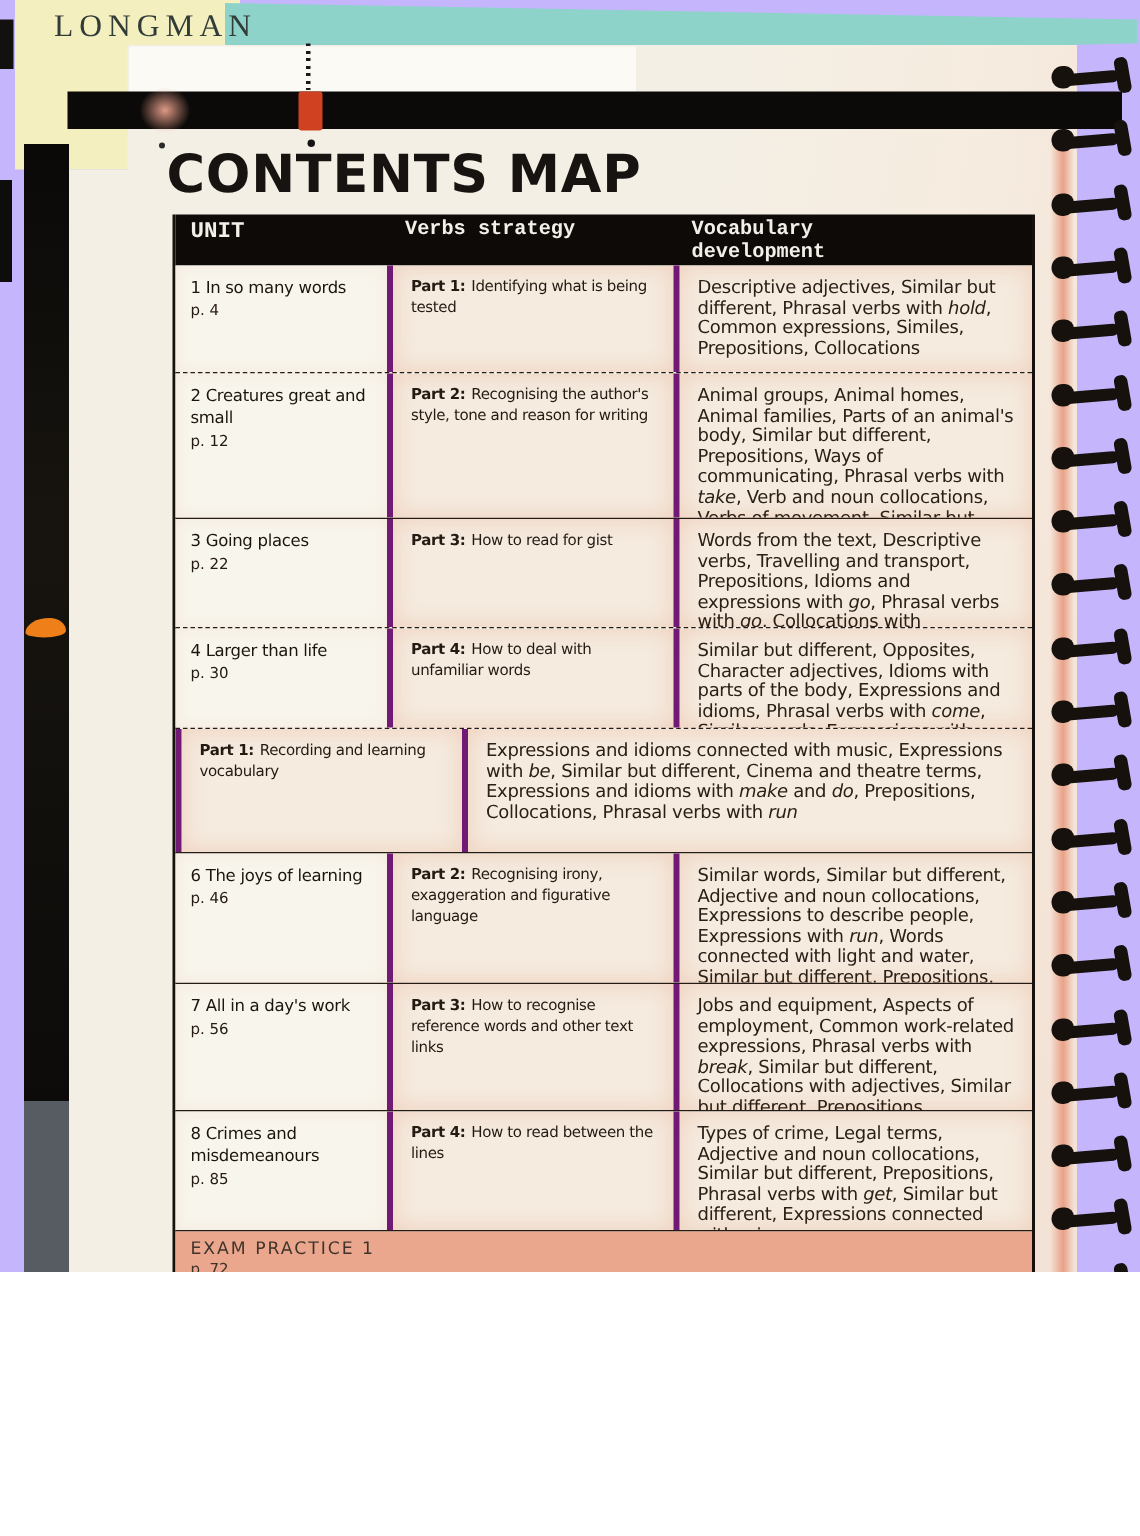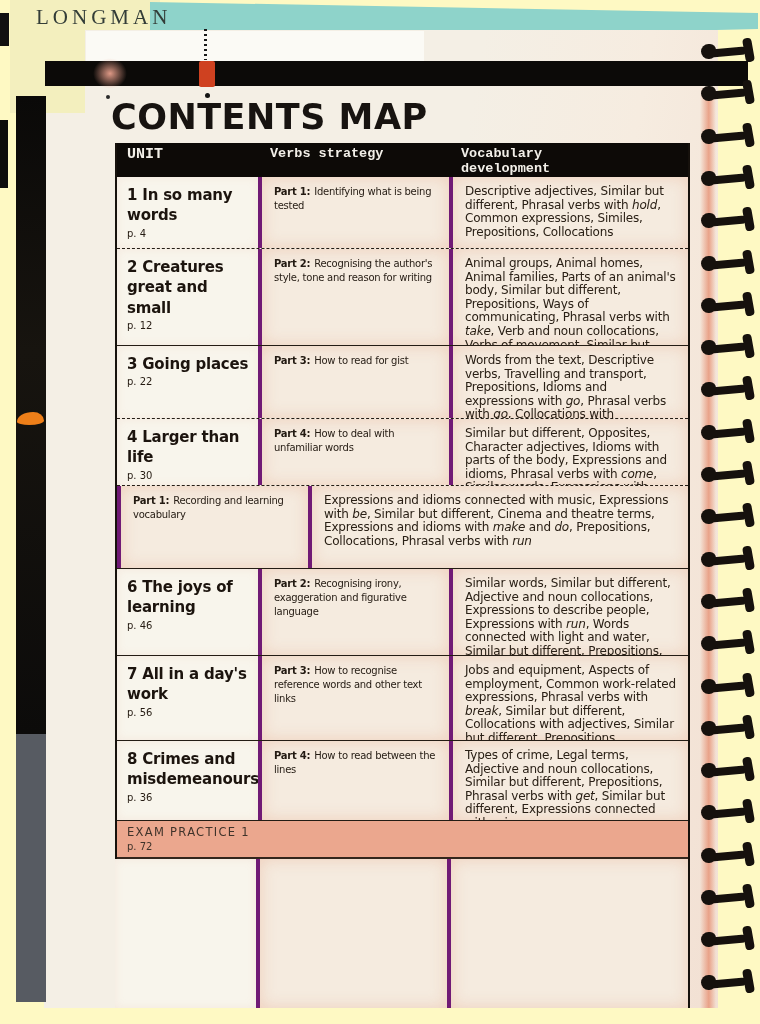--- a/index.html
+++ b/index.html
@@ -1,17 +1,17 @@
 <!DOCTYPE html>
 <html><head>
 <meta charset="utf-8">
 <style>
   * { margin:0; padding:0; box-sizing:border-box; }
   body { background:#ffffff; font-family:"DejaVu Sans", sans-serif; }
-  .screen { position:relative; width:760px; height:1024px; overflow:hidden; background:#fef9c3; }
+  .screen { position:relative; width:760px; height:848px; overflow:hidden; background:#c4b5fd; }
 
   
   .yellow-sheet { position:absolute; left:10px; top:0; width:150px; height:113px; background:#f3efbe; }
   .mark-top-left { position:absolute; left:0; top:13px; width:9px; height:33px; background:#121110; }
   .left-sliver { position:absolute; left:0; top:120px; width:8px; height:68px; background:#0d0d0c; }
   .teal-wedge { position:absolute; left:150px; top:2px; width:608px; height:42px; background:#8ed3ca;
                 clip-path:polygon(0 0, 100% 26%, 100% 64%, 0 100%); }
   .page { position:absolute; left:44px; top:30px; width:674px; height:978px;
           background:linear-gradient(100deg,#f4efe5 52%, #f6ece0 72%, #f2e0d3 100%);
           clip-path:polygon(41px 0, 100% 0, 100% 100%, 0 100%, 0 83px, 41px 83px); }
@@ -53,21 +53,21 @@
   .trow.dashed { border-bottom-style:dashed; }
   .cell { overflow:hidden; }
   .c1 { width:141px; }
   .c2 { width:191px; }
   .c3 { flex:1; }
   .cell.c1 { background:#f8f5ec; box-shadow:inset 0 0 10px rgba(226,150,120,.12); padding:8px 6px 0 10px; }
   .cell.c2, .cell.c3 { background:#f5ebdf; box-shadow:inset 0 0 16px rgba(228,148,115,.32);
           border-left:4px solid #701a75; padding:8px 10px 0 12px; }
   .rh0{height:72px} .rh1{height:97px} .rh2{height:73px} .rh3{height:67px}
   .rh4{height:83px} .rh5{height:87px} .rh6{height:85px} .rh7{height:80px}
-  .unit { font-size:15px; font-weight:bold; line-height:1.35; letter-spacing:-.2px; color:#1c140e; }
+  .unit { font-size:11px; font-weight:normal; line-height:1.35; letter-spacing:-.2px; color:#1c140e; }
   .pref { font-size:10px; margin-top:2px; color:#251b12; }
   .strategy { font-size:10px; line-height:1.4; letter-spacing:-.25px; color:#231a12; }
   .strategy b { margin-right:4px; }
   .vocab { font-size:12px; line-height:13.6px; letter-spacing:-.2px; color:#2a2016; }
   .band { height:38px; background:#eba78e; border-bottom:2px solid #33261d; padding:4px 0 0 10px; }
   .band-title { font-size:11.5px; letter-spacing:1.3px; color:#3f332a; }
   .band-pref { font-size:10px; margin-top:2px; color:#3f332a; }
   .erow { height:149px; }
   .erow .cell { padding-top:0; }
 
@@ -198,21 +198,21 @@
             <div class="strategy"><b>Part 3:</b><span>How to recognise reference words and other text links</span></div>
           </div>
         <div class="cell c3">
             <div class="vocab">Jobs and equipment, Aspects of employment, Common work-related expressions, Phrasal verbs with <i>break</i>, Similar but different, Collocations with adjectives, Similar but different, Prepositions</div>
           </div>
       </div>
 
       <div class="trow rh7">
         <div class="cell c1">
           <div class="unit">8 Crimes and misdemeanours</div>
-          <div class="pref">p. 36</div>
+          <div class="pref">p. 85</div>
         </div>
         <div class="cell c2">
             <div class="strategy"><b>Part 4:</b><span>How to read between the lines</span></div>
           </div>
         <div class="cell c3">
             <div class="vocab">Types of crime, Legal terms, Adjective and noun collocations, Similar but different, Prepositions, Phrasal verbs with <i>get</i>, Similar but different, Expressions connected with crime</div>
           </div>
       </div>
 
       <div class="band">

